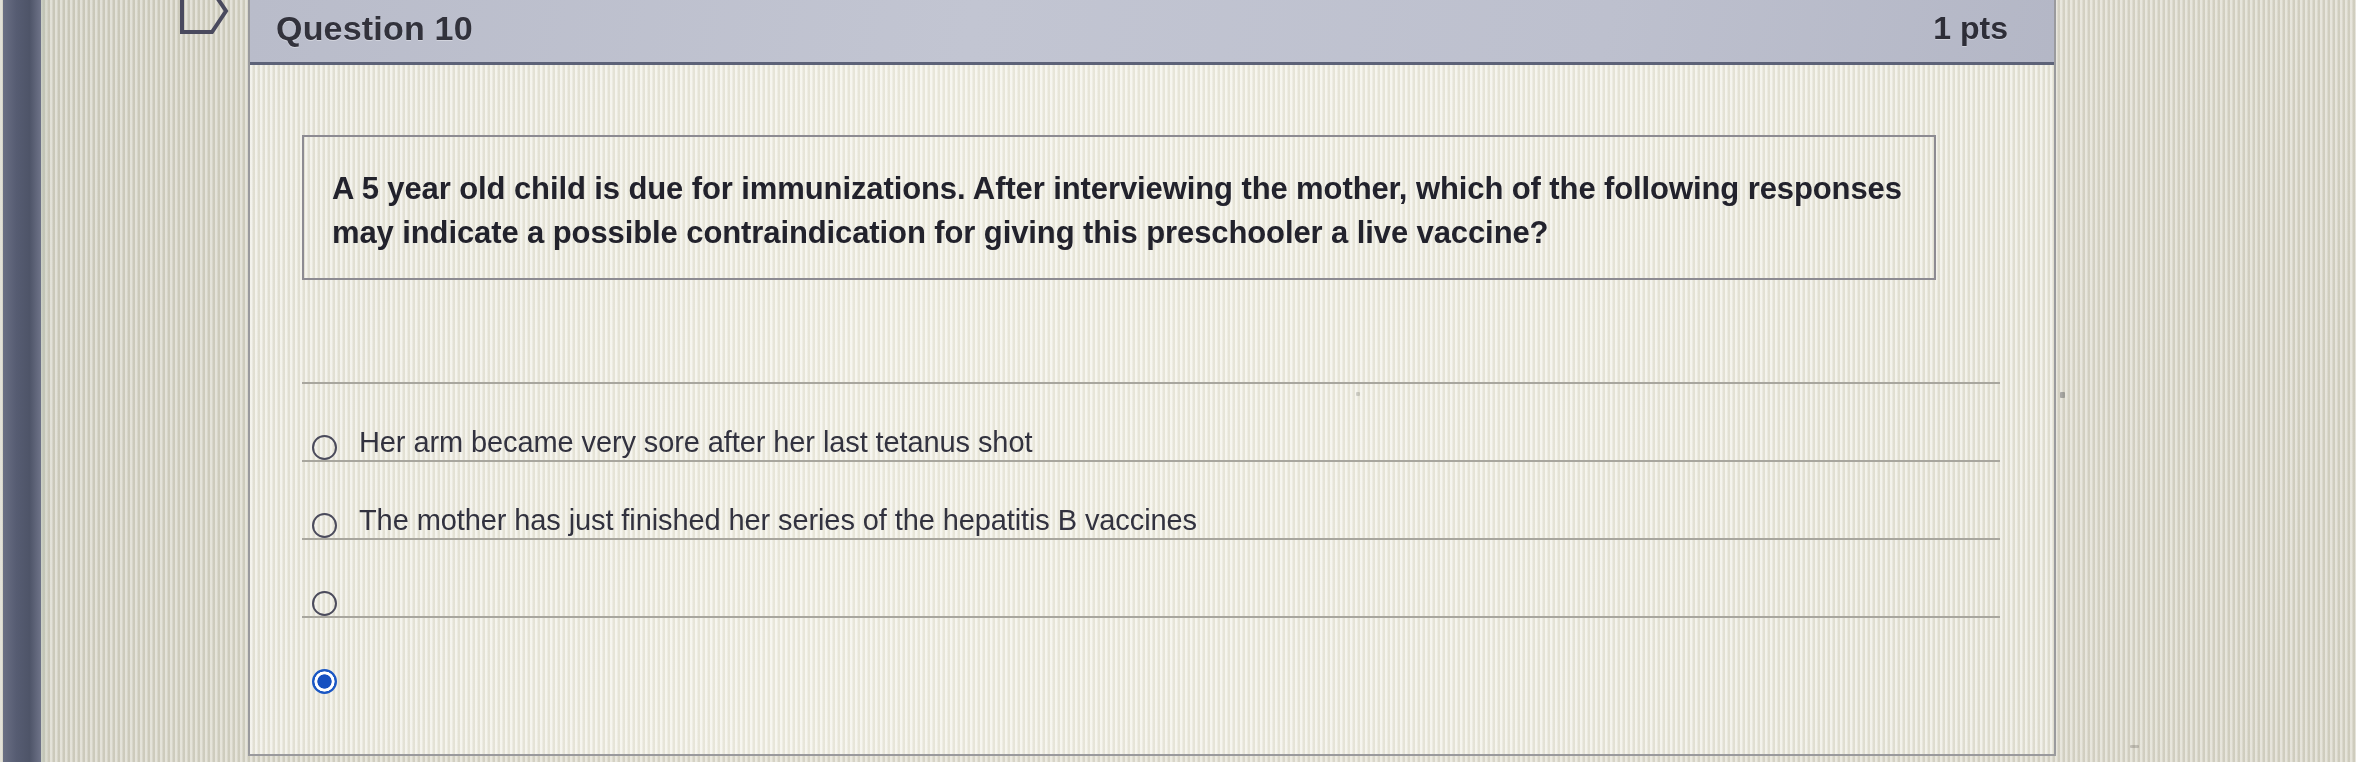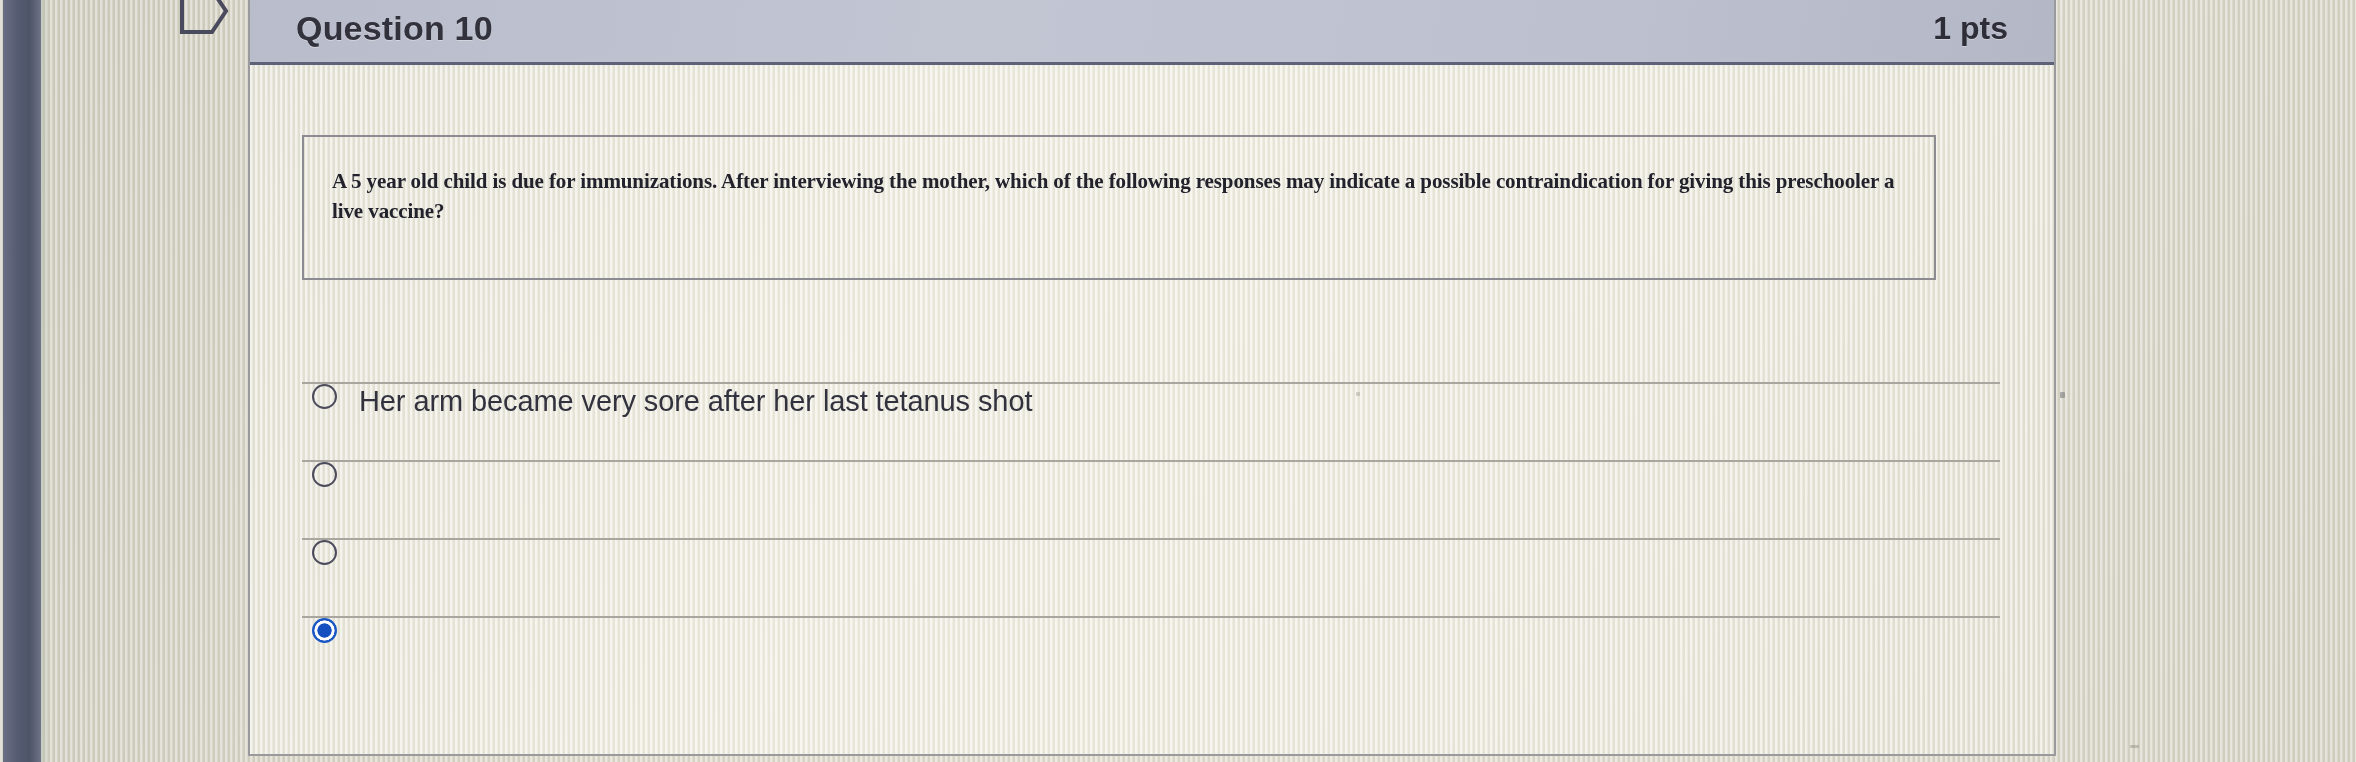--- a/index.html
+++ b/index.html
@@ -73,21 +73,21 @@
     top: 0;
     right: 0;
     height: 71px;
     box-sizing: border-box;
     border-bottom: 3px solid #5d6278;
     background: linear-gradient(100deg, #b9bcca 0%, #c2c5d2 40%, #bdc0ce 75%, #b4b7c6 100%);
     display: flex;
     align-items: center;
   }
   .header-title {
-    margin-left: 46px;
+    margin-left: 26px;
     font-size: 34px;
     font-weight: bold;
     color: #32323c;
     letter-spacing: 0.2px;
     white-space: nowrap;
     text-shadow: 0 1px 0 rgba(255,255,255,0.35);
   }
   .header-pts {
     margin-left: auto;
     margin-right: 46px;
@@ -114,38 +114,37 @@
     left: 52px;
     top: 141px;
     width: 1634px;
     height: 145px;
     box-sizing: border-box;
     border: 2px solid #8d8b92;
     padding: 30px 28px 0 28px;
     background: transparent;
   }
   .prompt-text {
-    font-size: 21px;
+    font-size: 31px;
     font-weight: bold;
     line-height: 1.42;
     color: #22222c;
     letter-spacing: -0.1px;
-    font-family: Liberation Serif, serif;
   }
 
   
   .answers {
     position: absolute;
     left: 52px;
     top: 388px;
     width: 1698px;
   }
   .answer-row {
     display: flex;
-    align-items: flex-start;
+    align-items: flex-end;
     height: 78px;
     border-top: 2px solid #a8a69e;
     padding-left: 10px;
     box-sizing: border-box;
   }
   .answer-row:last-child {
     border-bottom: none;
   }
   .radio {
     flex: none;
@@ -204,20 +203,21 @@
 
   <div class="answers">
 
     <div class="answer-row">
       <span class="radio"></span>
       <span class="answer-text">Her arm became very sore after her last tetanus shot</span>
     </div>
 
     <div class="answer-row">
       <span class="radio"></span>
+      <span class="answer-text">The mother has just finished her series of the hepatitis B vaccines</span>
     </div>
 
     <div class="answer-row">
       <span class="radio"></span>
     </div>
 
     <div class="answer-row">
       <span class="radio selected"></span>
     </div>
 

